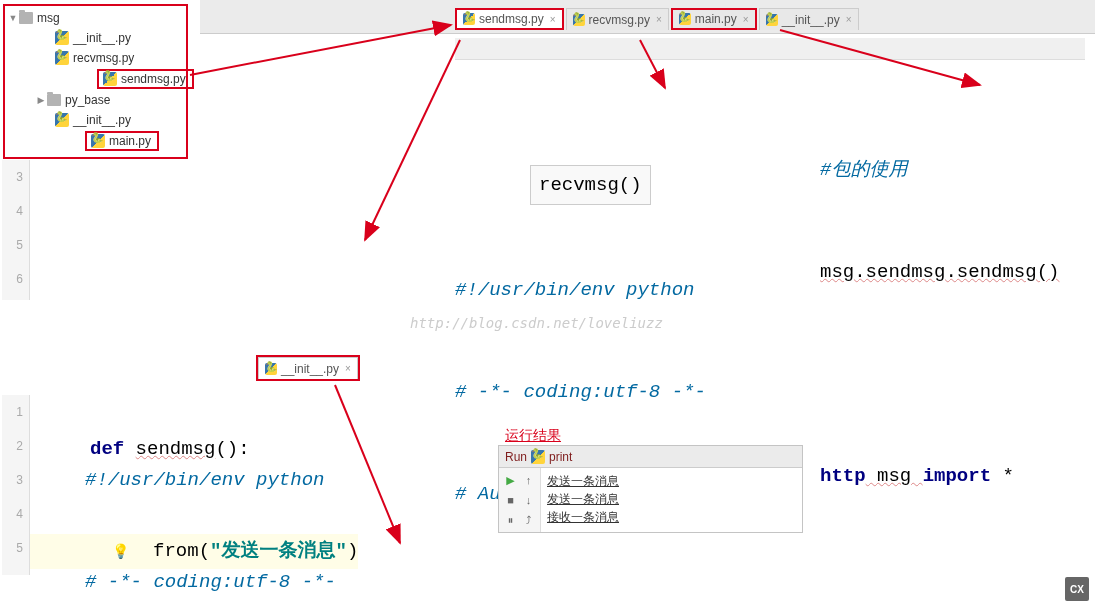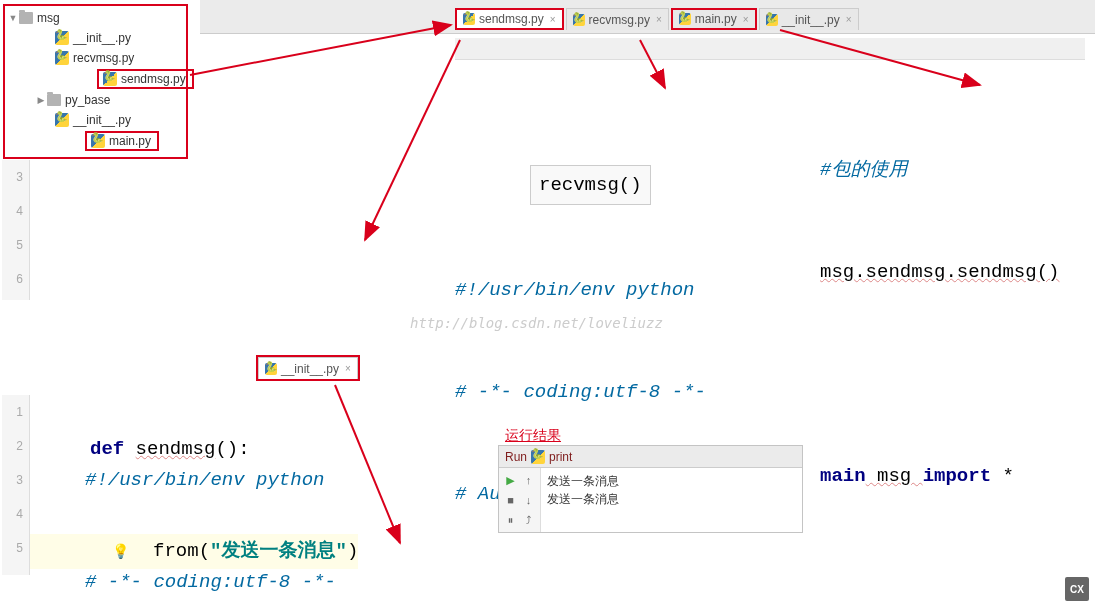--- a/index.html
+++ b/index.html
@@ -54,21 +54,21 @@
     
     .run-label { position: absolute; left: 505px; top: 427px; color: #d9001b; font-size: 14px; text-decoration: underline; }
     .run-panel { position: absolute; left: 498px; top: 445px; width: 305px; border: 1px solid #c4c4c4; background: #f5f5f5; font-size: 12px; }
     .run-header { height: 22px; display: flex; align-items: center; padding: 0 6px; background: #ebebeb; border-bottom: 1px solid #ccc; color: #7f1d1d; }
     .run-body { display: flex; }
     .run-controls { width: 42px; padding: 4px 0; display: flex; flex-wrap: wrap; gap: 4px 2px; justify-content: center; border-right: 1px solid #ddd; }
     .run-btn { width: 16px; height: 16px; display: flex; align-items: center; justify-content: center; font-size: 11px; color: #666; cursor: pointer; }
     .play { color: #4a4; }
     .run-output { flex: 1; padding: 4px 6px; background: #fff; font-family: Consolas, monospace; line-height: 18px; }
     .run-path { color: #2a6496; font-size: 11px; }
-    .run-out { color: #333; }
+    .run-out { color: #333; text-decoration: underline; }
     
     
     svg.arrows { position: absolute; left: 0; top: 0; width: 1095px; height: 607px; pointer-events: none; }
     
     
     .wm1 { position: absolute; left: 410px; top: 315px; color: #ccc; font-size: 14px; font-style: italic; font-family: Consolas, monospace; }
     .wm2 { position: absolute; right: 6px; bottom: 6px; display: flex; align-items: center; gap: 4px; }
     .wm2-logo { width: 24px; height: 24px; background: #666; color: #fff; display: flex; align-items: center; justify-content: center; font-size: 10px; font-weight: bold; border-radius: 2px; }
     .wm2-text { color: #999; font-size: 10px; }
     .wm2-text b { font-size: 14px; color: #666; display: block; }
@@ -161,21 +161,21 @@
   <div><span class="comment"># Author:ZhengzhengLiu</span></div>
   <div style="height:34px;"></div>
   
   
 </div>
 
 <div class="panel-main code">
   <div><span class="comment">#包的使用</span></div>
   <div><span class="decor-underline">msg.sendmsg.sendmsg()</span></div>
   <div style="height:34px;"></div>
-  <div><span class="kw">main</span><span class="decor-underline"> msg </span><span class="kw">import</span><span> *</span></div>
+  <div><span class="kw">http</span><span class="decor-underline"> msg </span><span class="kw">import</span><span> *</span></div>
   
   
 </div>
 
 <div class="init-tab-wrap">
   <div class="tab active" style="margin:0;">
     <span class="py-icon"></span>
     <span>__init__.py</span>
     <span class="tab-close">×</span>
   </div>
@@ -208,20 +208,21 @@
       <span class="run-btn play">▶</span>
       <span class="run-btn">↑</span>
       <span class="run-btn">■</span>
       <span class="run-btn">↓</span>
       <span class="run-btn">⏸</span>
       <span class="run-btn">⤴</span>
     </div>
     <div class="run-output">
       <div class="run-out">发送一条消息</div>
       <div class="run-out">发送一条消息</div>
+      <div class="run-out">接收一条消息</div>
     </div>
   </div>
 </div>
 
 <div class="wm1">http://blog.csdn.net/loveliuzz</div>
 <div class="wm2">
   <div class="wm2-logo">CX</div>
 </div>
 
 <svg class="arrows">

